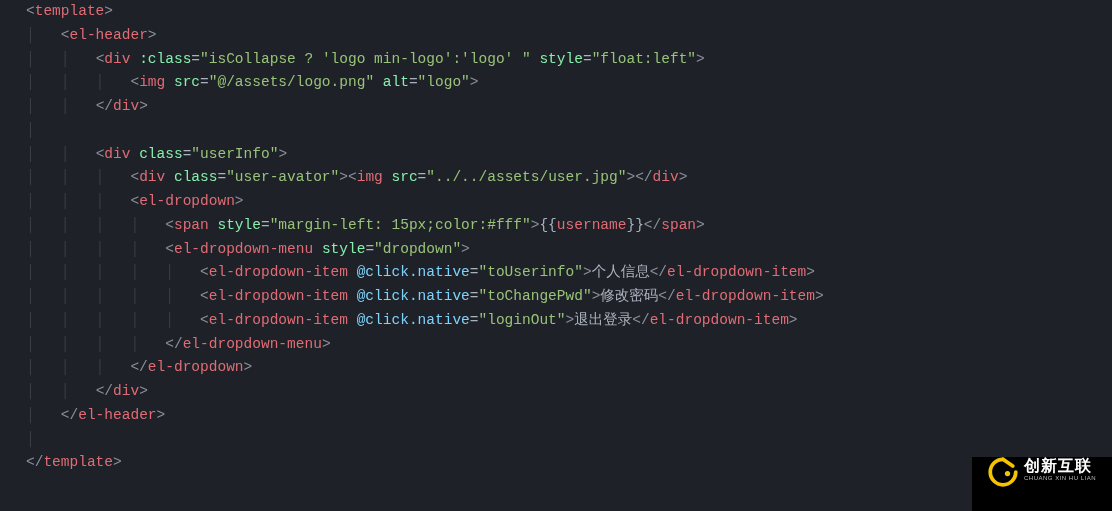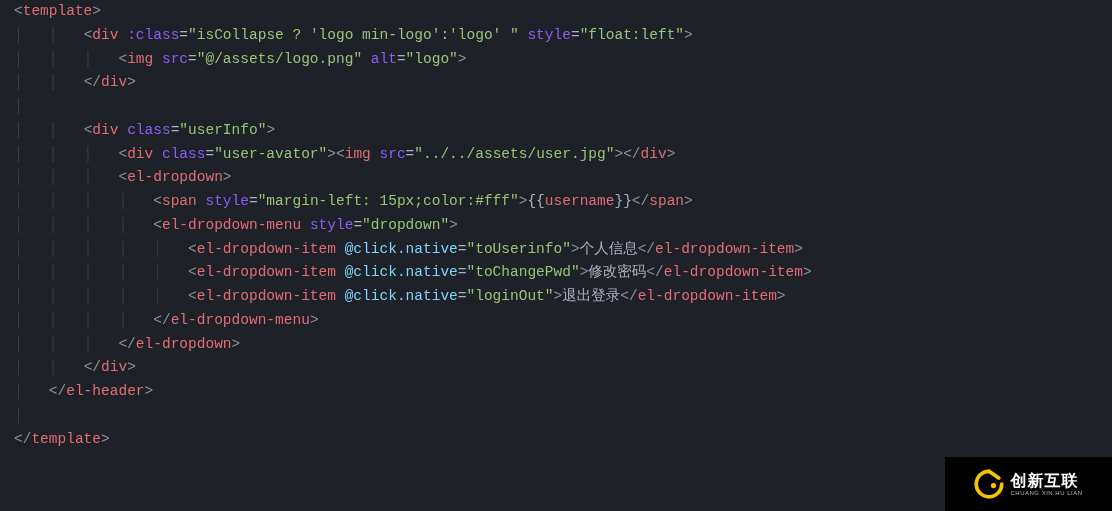--- a/index.html
+++ b/index.html
@@ -1,38 +1,39 @@
 <!DOCTYPE html>
 <html><head>
 <meta charset="utf-8">
 <style>
   body{margin:0;background:#1e2127;width:1112px;height:511px;overflow:hidden;font-family:"Consolas","Courier New",monospace;font-size:14.5px;line-height:23.75px}
-  .editor{position:relative;padding:0 0 0 14px}
+  .editor{position:relative;padding:0 0 0 26px}
   .row{white-space:pre;color:#abb2bf}
   .guide{display:inline-block;color:#3b3f47}
   .t-tag{color:#e06c75}
   .t-br{color:#8a8f99}
-  .t-attr{color:#8b5cf6}
+  .t-attr{color:#86efac}
   .t-eq{color:#abb2bf}
   .t-str{color:#98c379}
   .t-txt{color:#abb2bf}
   .t-must{color:#abb2bf}
   .t-at{color:#7dd3fc}
 
-  .logo-badge{position:absolute;right:0;bottom:0;width:167px;height:54px;background:#000;display:flex;align-items:center;justify-content:center;gap:6px}
+  .logo-badge{position:absolute;right:0;bottom:0;width:140px;height:54px;background:#000;display:flex;justify-content:center;gap:6px}
   .logo-badge svg{flex-shrink:0}
   .logo-text{display:flex;flex-direction:column;line-height:1.1}
   .logo-text .cn{color:#fff;font-family:sans-serif;font-size:16px;font-weight:600;letter-spacing:1px}
   .logo-text .en{color:#bbb;font-family:sans-serif;font-size:6px;letter-spacing:.5px}
 </style>
 </head>
 <body>
 
 <div class="editor">
 <div class="row"><span class="t-br">&lt;</span><span class="t-tag">template</span><span class="t-br">&gt;</span></div>
+<div class="row"><span class="guide">│   </span><span class="t-br">&lt;</span><span class="t-tag">el-header</span><span class="t-br">&gt;</span></div>
 <div class="row"><span class="guide">│   │   </span><span class="t-br">&lt;</span><span class="t-tag">div</span><span> </span><span class="t-attr">:class</span><span class="t-eq">=</span><span class="t-str">"isCollapse ? 'logo min-logo':'logo' "</span><span> </span><span class="t-attr">style</span><span class="t-eq">=</span><span class="t-str">"float:left"</span><span class="t-br">&gt;</span></div>
 <div class="row"><span class="guide">│   │   │   </span><span class="t-br">&lt;</span><span class="t-tag">img</span><span> </span><span class="t-attr">src</span><span class="t-eq">=</span><span class="t-str">"@/assets/logo.png"</span><span> </span><span class="t-attr">alt</span><span class="t-eq">=</span><span class="t-str">"logo"</span><span class="t-br">&gt;</span></div>
 <div class="row"><span class="guide">│   │   </span><span class="t-br">&lt;/</span><span class="t-tag">div</span><span class="t-br">&gt;</span></div>
 <div class="row"><span class="guide">│   </span><span></span></div>
 <div class="row"><span class="guide">│   │   </span><span class="t-br">&lt;</span><span class="t-tag">div</span><span> </span><span class="t-attr">class</span><span class="t-eq">=</span><span class="t-str">"userInfo"</span><span class="t-br">&gt;</span></div>
 <div class="row"><span class="guide">│   │   │   </span><span class="t-br">&lt;</span><span class="t-tag">div</span><span> </span><span class="t-attr">class</span><span class="t-eq">=</span><span class="t-str">"user-avator"</span><span class="t-br">&gt;</span><span class="t-br">&lt;</span><span class="t-tag">img</span><span> </span><span class="t-attr">src</span><span class="t-eq">=</span><span class="t-str">"../../assets/user.jpg"</span><span class="t-br">&gt;</span><span class="t-br">&lt;/</span><span class="t-tag">div</span><span class="t-br">&gt;</span></div>
 <div class="row"><span class="guide">│   │   │   </span><span class="t-br">&lt;</span><span class="t-tag">el-dropdown</span><span class="t-br">&gt;</span></div>
 <div class="row"><span class="guide">│   │   │   │   </span><span class="t-br">&lt;</span><span class="t-tag">span</span><span> </span><span class="t-attr">style</span><span class="t-eq">=</span><span class="t-str">"margin-left: 15px;color:#fff"</span><span class="t-br">&gt;</span><span class="t-must">{{</span><span class="t-tag">username</span><span class="t-must">}}</span><span class="t-br">&lt;/</span><span class="t-tag">span</span><span class="t-br">&gt;</span></div>
 <div class="row"><span class="guide">│   │   │   │   </span><span class="t-br">&lt;</span><span class="t-tag">el-dropdown-menu</span><span> </span><span class="t-attr">style</span><span class="t-eq">=</span><span class="t-str">"dropdown"</span><span class="t-br">&gt;</span></div>
 <div class="row"><span class="guide">│   │   │   │   │   </span><span class="t-br">&lt;</span><span class="t-tag">el-dropdown-item</span><span> </span><span class="t-at">@click.native</span><span class="t-eq">=</span><span class="t-str">"toUserinfo"</span><span class="t-br">&gt;</span><span class="t-txt">个人信息</span><span class="t-br">&lt;/</span><span class="t-tag">el-dropdown-item</span><span class="t-br">&gt;</span></div>

